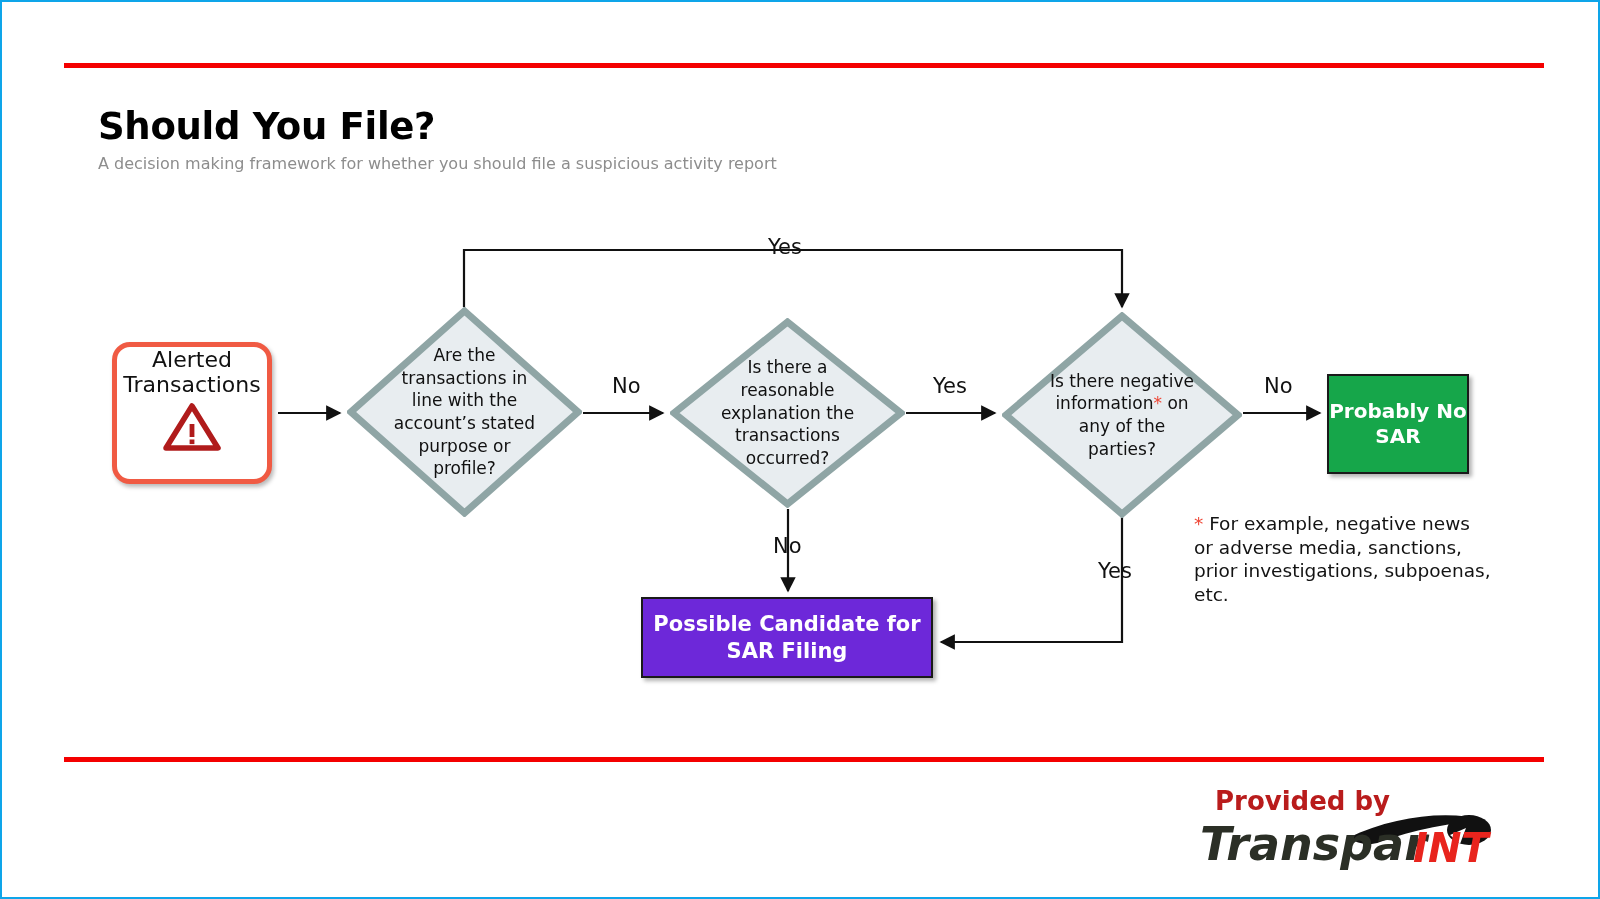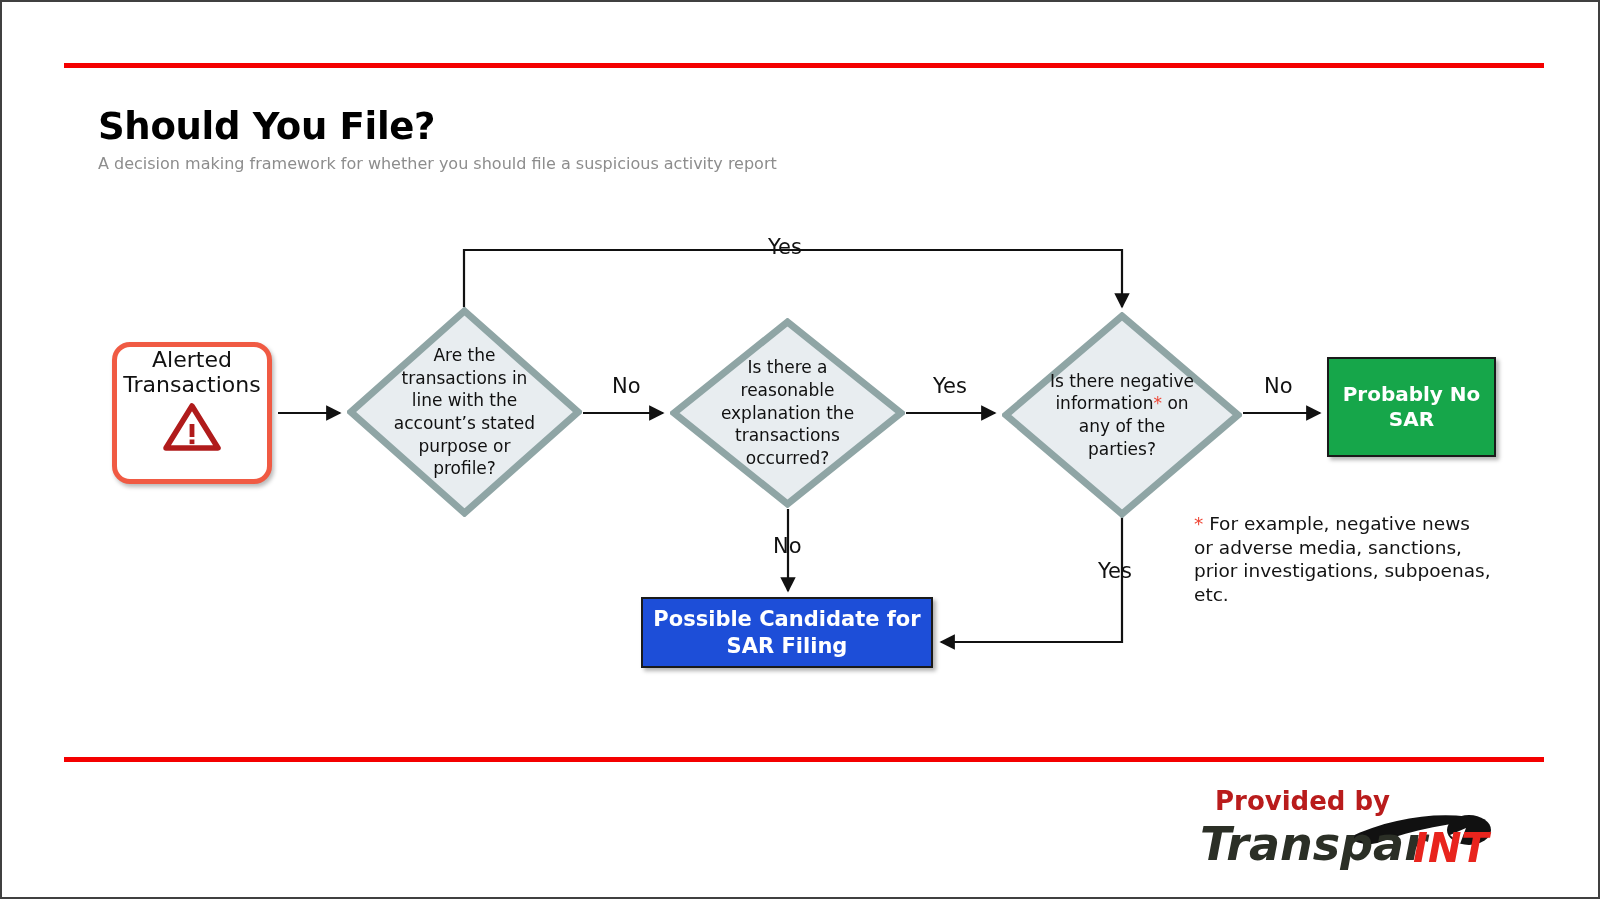--- a/index.html
+++ b/index.html
@@ -6,21 +6,21 @@
   html, body {
     margin: 0;
     padding: 0;
     background: #ffffff;
   }
   #slide {
     position: relative;
     width: 1600px;
     height: 899px;
     background: #ffffff;
-    border: 2px solid #404040;
+    border: 2px solid #0ea5e9;
     box-sizing: border-box;
     font-family: "DejaVu Sans", "Liberation Sans", sans-serif;
     overflow: hidden;
   }
 
   
   .rule {
     position: absolute;
     background: #f40000;
     height: 5px;
@@ -121,30 +121,30 @@
     align-items: center;
     justify-content: center;
     text-align: center;
     color: #ffffff;
     font-weight: bold;
     line-height: 1.25;
     white-space: pre-line;
     box-shadow: 3px 3px 4px rgba(0,0,0,.30);
   }
   #green-box {
-    left: 1325px; top: 355px;
-    width: 169px; height: 100px;
+    left: 1325px; top: 372px;
+    width: 142px; height: 100px;
     background: #16a64a;
     font-size: 20px;
     text-align: center;
   }
   #red-box {
     left: 639px; top: 595px;
-    width: 292px; height: 71px;
-    background: #1d4ed8;
+    width: 292px; height: 81px;
+    background: #6d28d9;
     font-size: 21px;
   }
 
   
   .elabel {
     position: absolute;
     font-size: 21px;
     color: #111;
     white-space: nowrap;
   }

